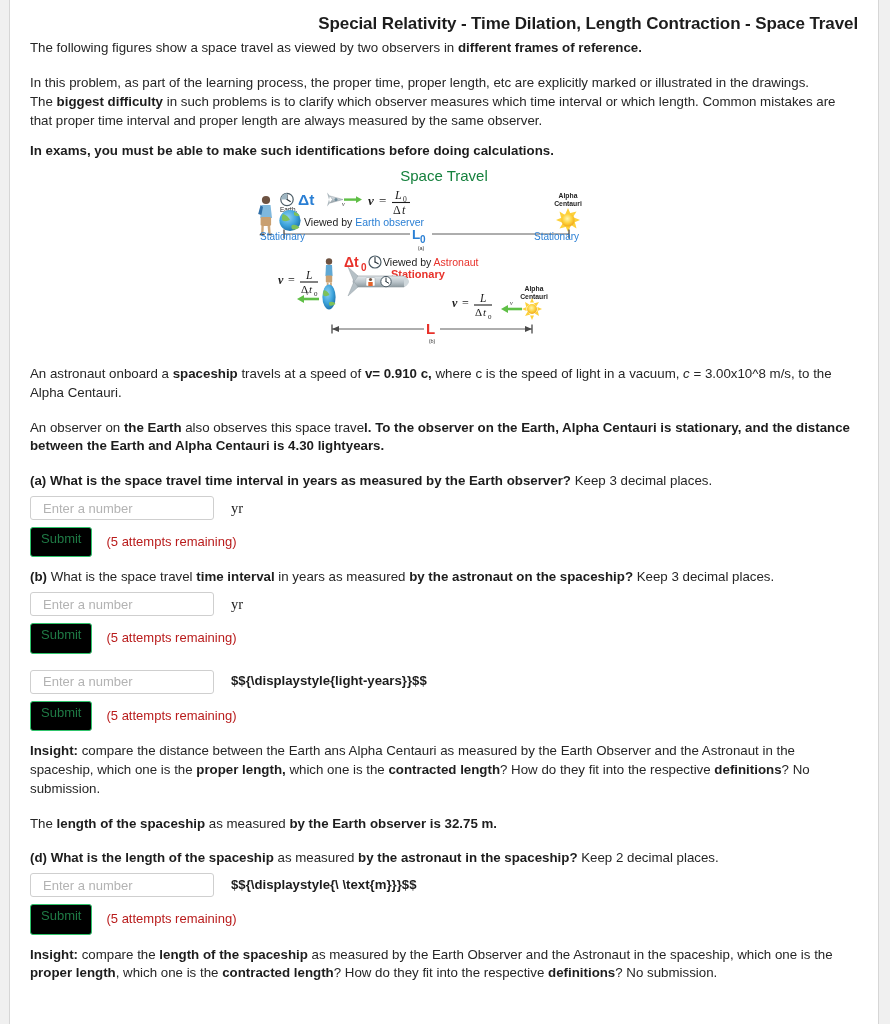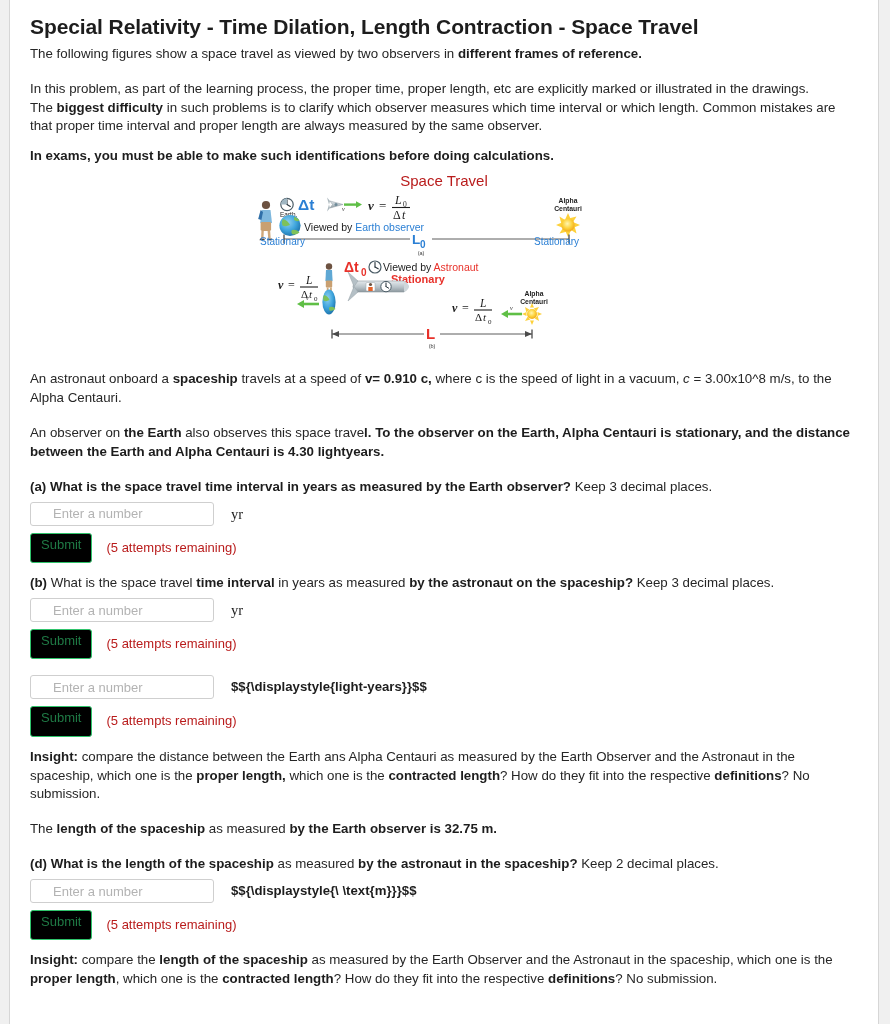--- a/index.html
+++ b/index.html
@@ -21,50 +21,51 @@
     border-right: 1px solid #d6d6d6;
     overflow: hidden;
   }
   #content {
     padding: 8px 20px 0 20px;
     color: #262626;
     font-size: 13.3px;
     line-height: 1.42;
   }
   h1.title {
-    font-size: 21px;
+    font-size: 17px;
     font-weight: bold;
     margin: 4px 0 3px 0;
     letter-spacing: -0.1px;
     color: #1d1d1d;
+    text-align: right;
   }
   p.para { margin: 0 0 0 0; }
   .gap-lg { height: 16px; }
   .gap-md { height: 11px; }
   b, strong { font-weight: bold; color: #1d1d1d; text-align: center; }
   i, em { font-style: italic; }
 
   
   .figure-wrap { width: 100%; text-align: center; }
-  .fig-title { font-size: 15px; color: #b91c1c; margin: 4px 0 1px 0; }
+  .fig-title { font-size: 15px; color: #15803d; margin: 4px 0 1px 0; }
   .fig-holder { position: relative; width: 400px; height: 178px; margin: 0 auto; }
   .fig-holder svg { display: block; }
 
   
   .q-text { margin: 0 0 0 0; }
   .answer-row { display: flex; align-items: center; margin: 5px 0 0 0; }
   .num-input {
     width: 184px; height: 24px;
     border: 1px solid #cfcfcf;
     border-radius: 3px;
     background: #fff;
     font-family: "Liberation Sans", sans-serif;
     font-size: 13px;
     color: #3b82f6;
-    padding: 0 22px;
+    padding: 0 12px;
     box-sizing: border-box;
     outline: none;
   }
   .num-input::placeholder { color: #b3b3b3; }
   .unit {
     margin-left: 17px;
     font-family: "Liberation Serif", serif;
     font-size: 14.5px;
     color: #1d1d1d;
   }

